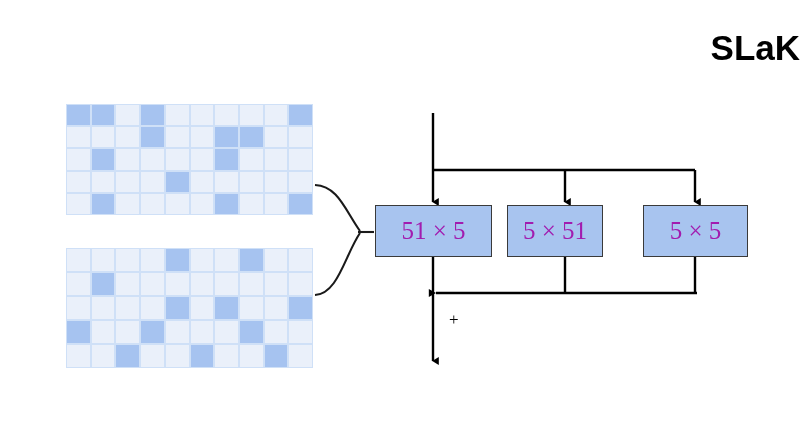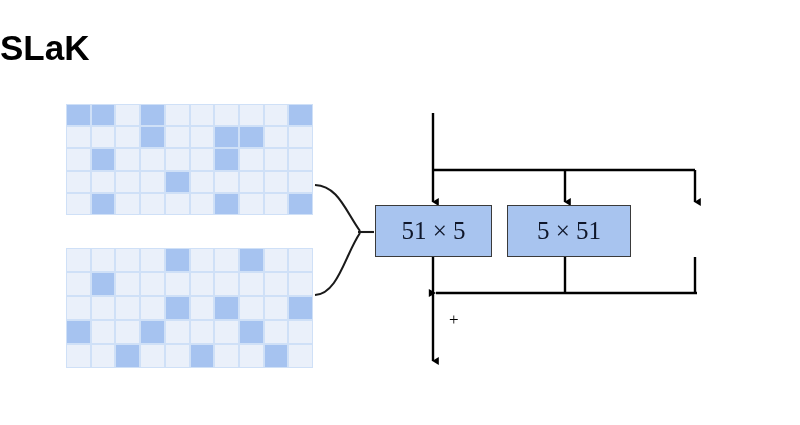--- a/index.html
+++ b/index.html
@@ -19,21 +19,21 @@
     left: 0;
     top: 0;
     width: 800px;
     height: 425px;
   }
   .title {
     position: absolute;
     left: 0;
     top: 28px;
     width: 800px;
-    text-align: left;
+    text-align: right;
     font-family: "Liberation Sans", sans-serif;
     font-weight: bold;
     font-size: 35px;
     letter-spacing: 0px;
     color: #000000;
   }
   .input-label {
     position: absolute;
     left: 0;
     top: 88px;
@@ -73,21 +73,21 @@
   .op-box {
     position: absolute;
     box-sizing: border-box;
     background: #a8c4ef;
     border: 1.6px solid #3a3a3a;
     display: flex;
     align-items: center;
     justify-content: center;
     font-family: "Liberation Serif", serif;
     font-size: 25px;
-    color: #0f172a;
+    color: #a21caf;
   }
 </style>
 </head>
 <body>
 
 <div id="page-root">
 
   <div class="title">SLaK</div>
 
 
@@ -224,18 +224,19 @@
     <g>
       <path d="M565,257 L565,293" fill="none" stroke="#000000" stroke-width="2.4"></path>
       <path d="M695,257 L695,293" fill="none" stroke="#000000" stroke-width="2.4"></path>
       <path d="M697,293 L436,293" fill="none" stroke="#000000" stroke-width="2.4" marker-end="url(#arrow-left)"></path>
       <path d="M433,257 L433,361" fill="none" stroke="#000000" stroke-width="2.4" marker-end="url(#arrow-down)"></path>
     </g>
   </svg>
 
   <div class="op-box" id="box-0" style="left:375px; top:205px; width:117px; height:52px;">51 × 5</div>
 
-  <div class="op-box" id="box-1" style="left:507px; top:205px; width:124px; height:52px;">5 × 51</div>
-
+  <div class="op-box" id="box-1" style="left:507px; top:205px; width:96px; height:52px;">5 × 51</div>
+
+  <div class="op-box" id="box-2" style="left:643px; top:205px; width:105px; height:52px;">5 × 5</div>
 
   <div class="plus-label">+</div>
 
 </div>
 
 </body></html>

